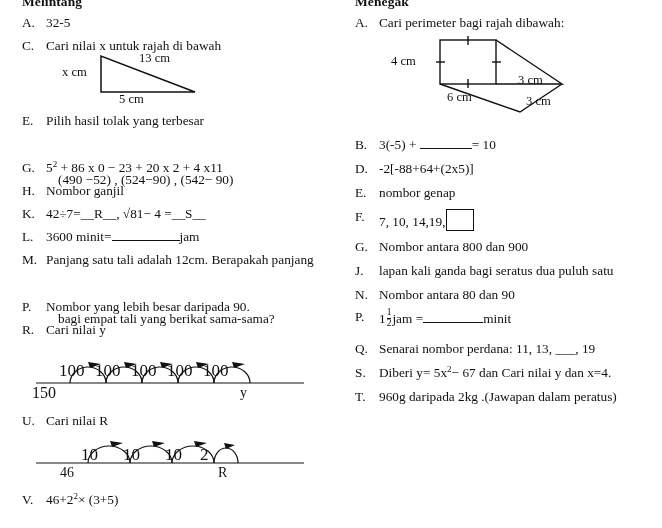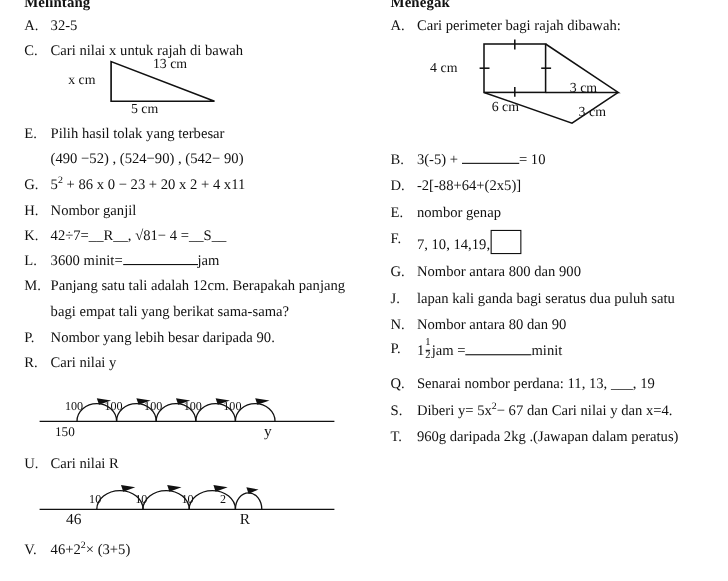--- a/index.html
+++ b/index.html
@@ -59,21 +59,21 @@
 
   .col-left .item  { left: 22px; width: 322px; }
   .col-right .item { left: 7px;  width: 305px; }
 
   .cont {
     position: absolute;
     font-size: 13.3px;
     line-height: 15px;
     white-space: nowrap;
   }
-  .col-left .cont  { left: 46px; }
+  .col-left .cont  { left: 58px; margin-top: 36px; }
 
   sup { font-size: 9px; vertical-align: super; line-height: 0; }
   .u-sm { display:inline-block; width: 52px; border-bottom: 1px solid #111; }
   .u-md { display:inline-block; width: 60px; border-bottom: 1px solid #111; }
   .u-lg { display:inline-block; width: 68px; border-bottom: 1px solid #111; }
 
   .answer-box {
     display: inline-block;
     width: 26px;
     height: 20px;
@@ -101,21 +101,21 @@
 
   
   .fig { position: absolute; }
 
   .cap {
     position: absolute;
     font-size: 12.6px;
     line-height: 13px;
     white-space: nowrap;
   }
-  .cap-sm { font-size: 11px; }
+  .cap-sm { font-size: 17px; }
 
   svg { display: block; overflow: visible; }
 </style>
 </head>
 <body>
 
 <div class="page">
 
   <div class="col col-left">
 
@@ -200,21 +200,21 @@
           <path d="M 160 10 l 13 2 l -11 4 z"></path>
           <path d="M 196 10 l 13 2 l -11 4 z"></path>
         </g>
       </svg>
     </div>
     <div class="cap cap-sm" style="left:59px; top:364px;">100</div>
     <div class="cap cap-sm" style="left:95px; top:364px;">100</div>
     <div class="cap cap-sm" style="left:131px; top:364px;">100</div>
     <div class="cap cap-sm" style="left:167px; top:364px;">100</div>
     <div class="cap cap-sm" style="left:203px; top:364px;">100</div>
-    <div class="cap" style="left:50px; top:386px; font-size:12px;">150</div>
+    <div class="cap" style="left:32px; top:386px; font-size:16px;">150</div>
     <div class="cap" style="left:240px; top:386px; font-size:14px;">y</div>
 
     <div class="item" style="top:413px;">
       <span class="lbl">U.</span>
       <span class="txt">Cari nilai R</span>
     </div>
 
     <div class="fig" style="left:36px; top:434px;">
       <svg width="268" height="34" viewBox="0 0 268 34">
         <line x1="0" y1="29" x2="268" y2="29" stroke="#111" stroke-width="1.2"></line>

